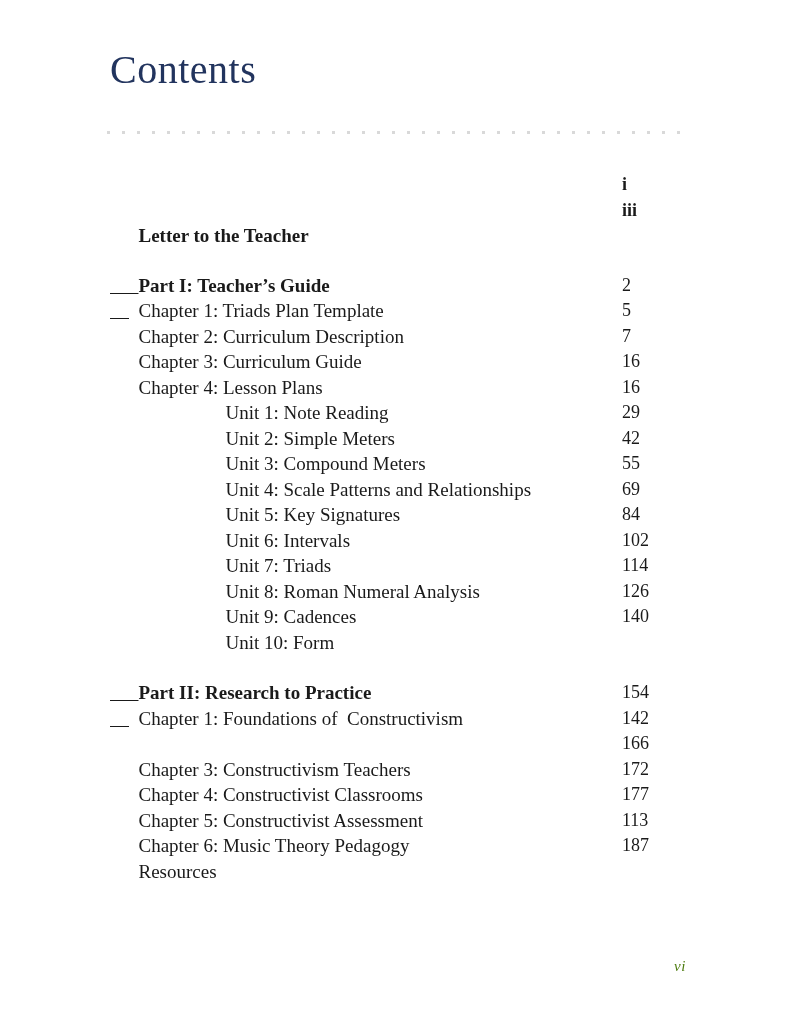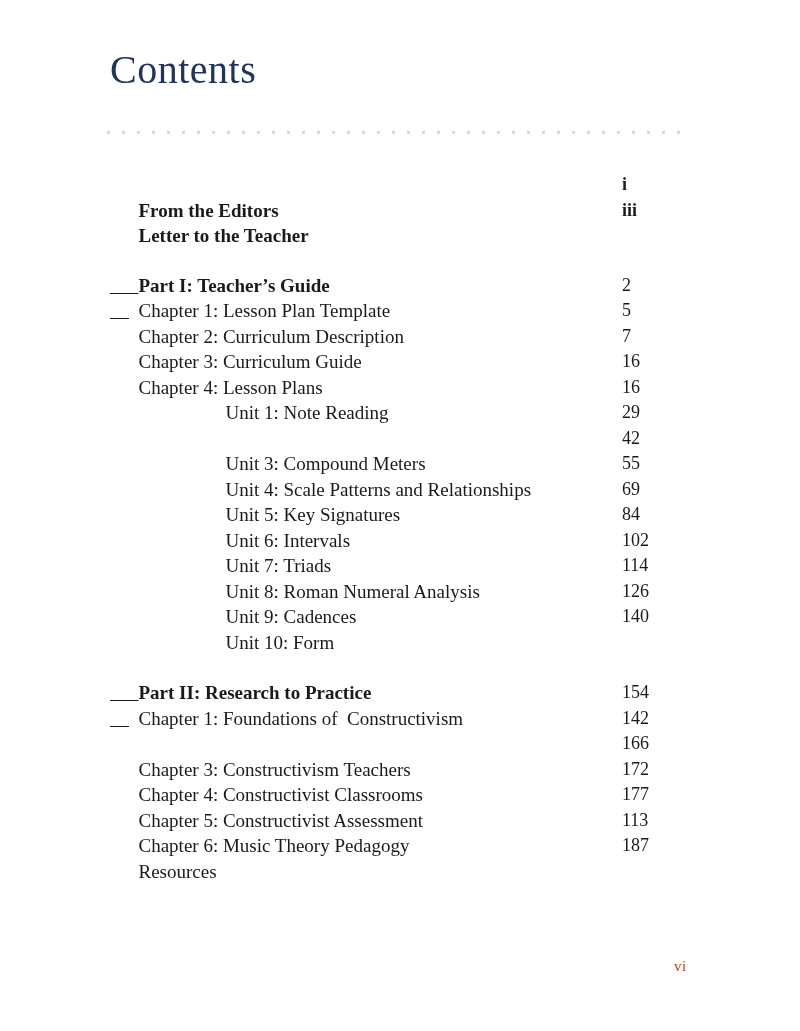--- a/index.html
+++ b/index.html
@@ -86,72 +86,73 @@
 
   .gap-small { height: 24px; }
   .gap-med   { height: 25px; }
 
   
   .folio {
     position: absolute;
     left: 674px;
     top: 958px;
     font-size: 15px;
-    color: #c2410c;
+    color: #4d7c0f;
     letter-spacing: 0.5px;
+    font-style: italic;
   }
 </style>
 </head>
 <body>
 
 <div class="page">
 
   <h1 class="toc-title">Contents</h1>
 
   <div class="dot-rule"></div>
 
   <div class="toc-body">
 
     <div class="entry bold">
-      <span class="label">From the Editors</span>
       <span class="page-no">i</span>
     </div>
     <div class="entry bold">
       <span class="label">Letter to the Teacher</span>
       <span class="page-no">iii</span>
     </div>
 
     <div class="gap-small"></div>
 
     <div class="entry part">
       <span class="label">Part I: Teacher’s Guide</span>
     </div>
 
     <div class="entry">
-      <span class="label">Chapter 1: Lesson Plan Template</span>
+      <span class="label">Chapter 1: Triads Plan Template</span>
       <span class="page-no">2</span>
     </div>
     <div class="entry">
       <span class="label">Chapter 2: Curriculum Description</span>
       <span class="page-no">5</span>
     </div>
     <div class="entry">
       <span class="label">Chapter 3: Curriculum Guide</span>
       <span class="page-no">7</span>
     </div>
     <div class="entry">
       <span class="label">Chapter 4: Lesson Plans</span>
       <span class="page-no">16</span>
     </div>
 
     <div class="entry unit">
       <span class="label">Unit 1: Note Reading</span>
       <span class="page-no">16</span>
     </div>
     <div class="entry unit">
+      <span class="label">Unit 2: Simple Meters</span>
       <span class="page-no">29</span>
     </div>
     <div class="entry unit">
       <span class="label">Unit 3: Compound Meters</span>
       <span class="page-no">42</span>
     </div>
     <div class="entry unit">
       <span class="label">Unit 4: Scale Patterns and Relationships</span>
       <span class="page-no">55</span>
     </div>

